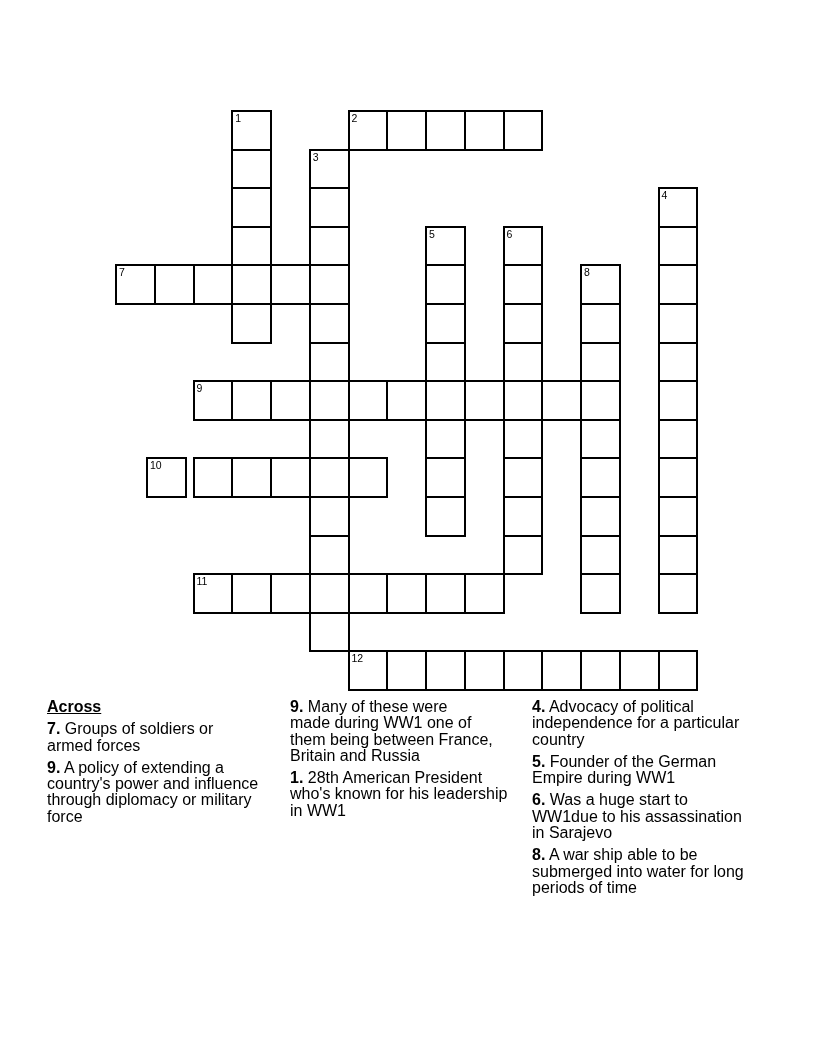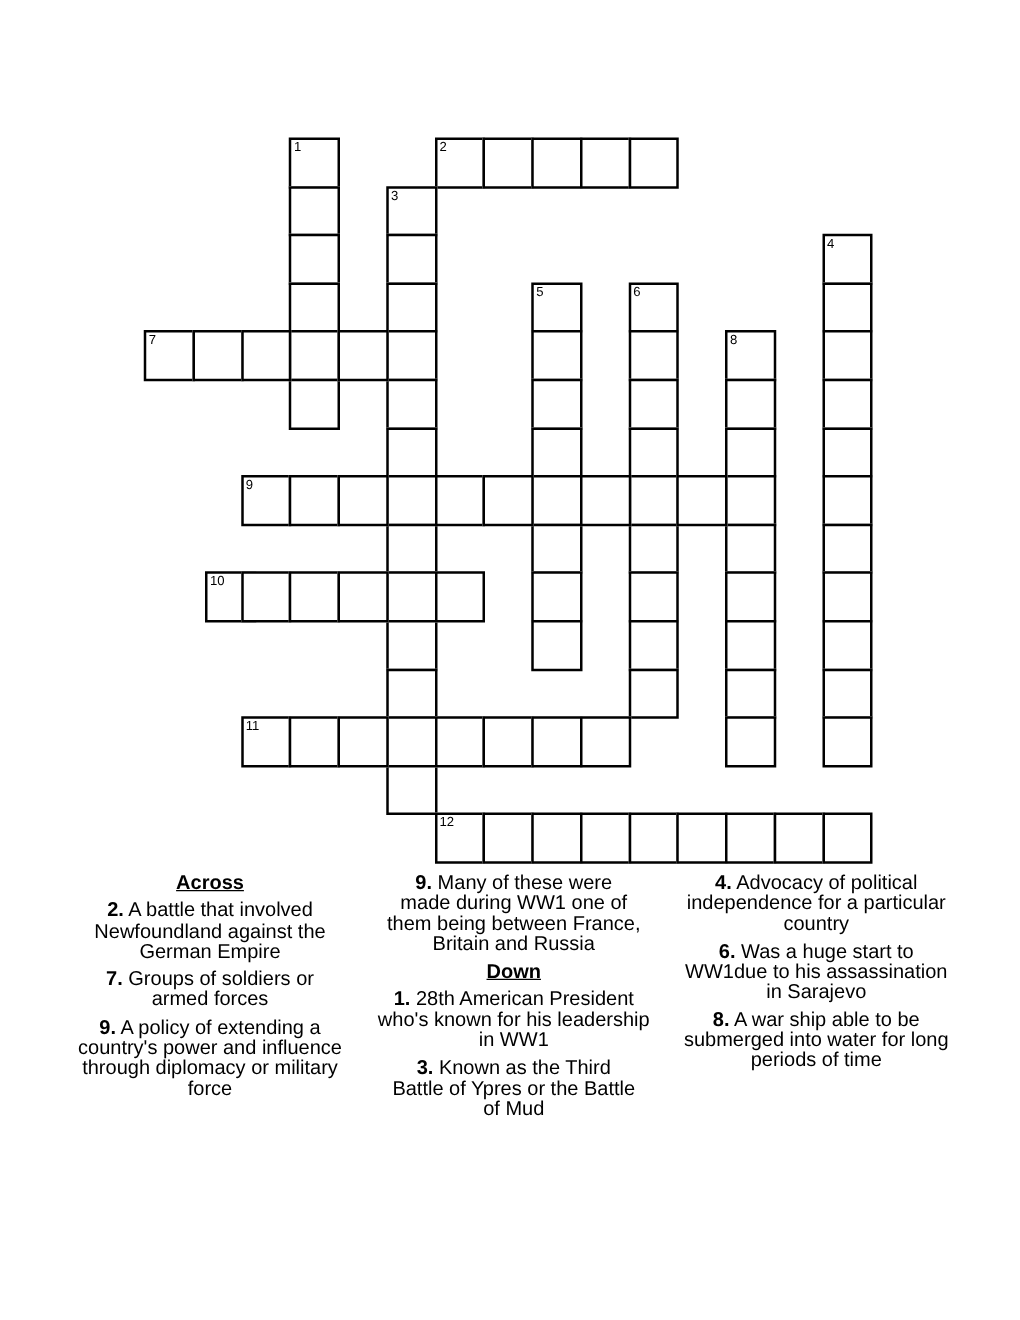--- a/index.html
+++ b/index.html
@@ -54,21 +54,20 @@
     position: absolute;
     left: 0;
     top: 0;
     width: 816px;
     height: 1056px;
   }
   .clue-col {
     position: absolute;
     top: 699px;
     width: 242px;
-    text-align: center;
   }
   .clue-heading {
     font-size: 16px;
     line-height: 16.3px;
     font-weight: bold;
     text-decoration: underline;
     margin: 0 0 6px 0;
   }
   .clue {
     font-size: 16px;
@@ -168,21 +167,21 @@
       <div class="cell" style="left: 465px; top: 463.2px;"></div>
       <div class="cell" style="left: 77.5px; top: 270.2px;">
         <span class="num">9</span>
       </div>
       <div class="cell" style="left: 116.25px; top: 270.2px;"></div>
       <div class="cell" style="left: 155px; top: 270.2px;"></div>
       <div class="cell" style="left: 232.5px; top: 270.2px;"></div>
       <div class="cell" style="left: 271.25px; top: 270.2px;"></div>
       <div class="cell" style="left: 348.75px; top: 270.2px;"></div>
       <div class="cell" style="left: 426.25px; top: 270.2px;"></div>
-      <div class="cell" style="left: 49px; top: 347.4px;">
+      <div class="cell" style="left: 31px; top: 347.4px;">
         <span class="num">10</span>
       </div>
       <div class="cell" style="left: 77.5px; top: 347.4px;"></div>
       <div class="cell" style="left: 116.25px; top: 347.4px;"></div>
       <div class="cell" style="left: 155px; top: 347.4px;"></div>
       <div class="cell" style="left: 232.5px; top: 347.4px;"></div>
       <div class="cell" style="left: 77.5px; top: 463.2px;">
         <span class="num">11</span>
       </div>
       <div class="cell" style="left: 116.25px; top: 463.2px;"></div>
@@ -199,47 +198,42 @@
       <div class="cell" style="left: 348.75px; top: 540.4px;"></div>
       <div class="cell" style="left: 387.5px; top: 540.4px;"></div>
       <div class="cell" style="left: 426.25px; top: 540.4px;"></div>
       <div class="cell" style="left: 465px; top: 540.4px;"></div>
       <div class="cell" style="left: 503.75px; top: 540.4px;"></div>
       <div class="cell" style="left: 542.5px; top: 540.4px;"></div>
     </div>
   <div class="clues" id="clues">
       <div class="clue-col" style="left: 47px;">
         <div class="clue-heading">Across</div>
-        <p class="clue"><b class="cnum">2.</b> <span>A battle that involved
-Newfoundland against the
-German Empire</span></p>
         <p class="clue"><b class="cnum">7.</b> <span>Groups of soldiers or
 armed forces</span></p>
         <p class="clue"><b class="cnum">9.</b> <span>A policy of extending a
 country's power and influence
 through diplomacy or military
 force</span></p>
       </div>
       <div class="clue-col" style="left: 290px;">
         <p class="clue"><b class="cnum">9.</b> <span>Many of these were
 made during WW1 one of
 them being between France,
 Britain and Russia</span></p>
-        <div class="clue-heading">Down</div>
         <p class="clue"><b class="cnum">1.</b> <span>28th American President
 who's known for his leadership
 in WW1</span></p>
-        <p class="clue"><b class="cnum">3.</b> <span>Known as the Third
-Battle of Ypres or the Battle
-of Mud</span></p>
       </div>
       <div class="clue-col" style="left: 532px;">
         <p class="clue"><b class="cnum">4.</b> <span>Advocacy of political
 independence for a particular
 country</span></p>
+        <p class="clue"><b class="cnum">5.</b> <span>Founder of the German
+Empire during WW1</span></p>
         <p class="clue"><b class="cnum">6.</b> <span>Was a huge start to
 WW1due to his assassination
 in Sarajevo</span></p>
         <p class="clue"><b class="cnum">8.</b> <span>A war ship able to be
 submerged into water for long
 periods of time</span></p>
       </div>
     </div>
 </div>
 

